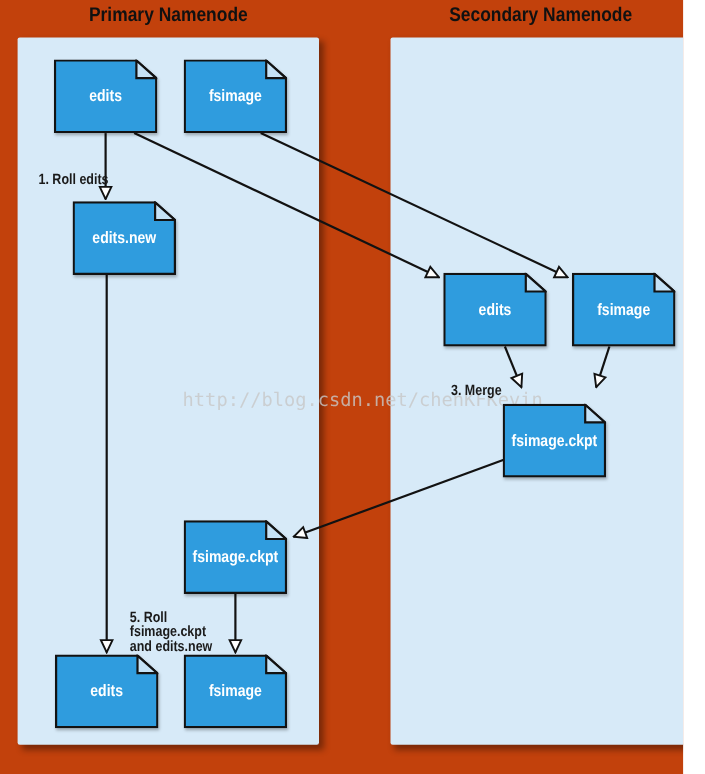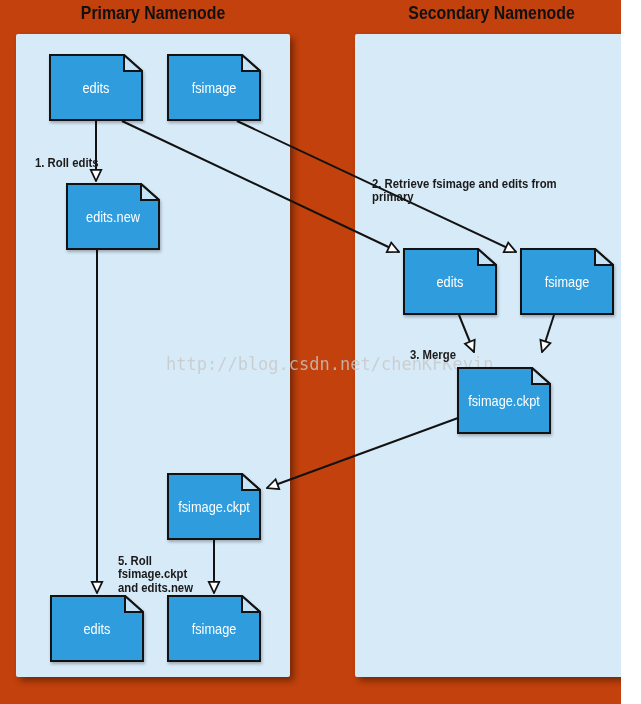--- a/index.html
+++ b/index.html
@@ -50,20 +50,21 @@
     z-index: 3;
     pointer-events: none;
   }
   .arrows line { stroke: var(--outline); stroke-width: 2; }
   .arrowhead-path { fill: #ffffff; stroke: var(--outline); stroke-width: 1.5; }
   .doc {
     position: absolute;
     width: 94px;
     height: 67px;
     z-index: 4;
+    font-weight: bold;
   }
   .doc svg {
     position: absolute;
     left: 0; top: 0;
     filter: drop-shadow(1px 2px 1.5px rgba(0,0,0,0.28));
   }
   .doc .page { fill: var(--doc-fill); stroke: var(--outline); stroke-width: 2; stroke-linejoin: miter; }
   .doc .fold { fill: var(--doc-fold); stroke: var(--outline); stroke-width: 2; stroke-linejoin: miter; }
   .doc-label {
     position: absolute;
@@ -198,23 +199,20 @@
     <svg width="94" height="67" viewBox="0 0 94 67">
       <path class="page" d="M1,1 L75,1 L93,17 L93,66 L1,66 Z"></path>
       <path class="fold" d="M75,1 L75,17 L93,17 Z"></path>
     </svg>
     <span class="doc-label">fsimage</span>
   </div>
 
   <div class="step step-1">
     <span>1. Roll edits</span>
   </div>
-  <div class="step step-2">
-    <span>2. Retrieve fsimage and edits from primary</span>
-  </div>
   <div class="step step-3">
     <span>3. Merge</span>
   </div>
   <div class="step step-5">
     <span>5. Roll
 fsimage.ckpt
 and edits.new</span>
   </div>
 
 </div>

